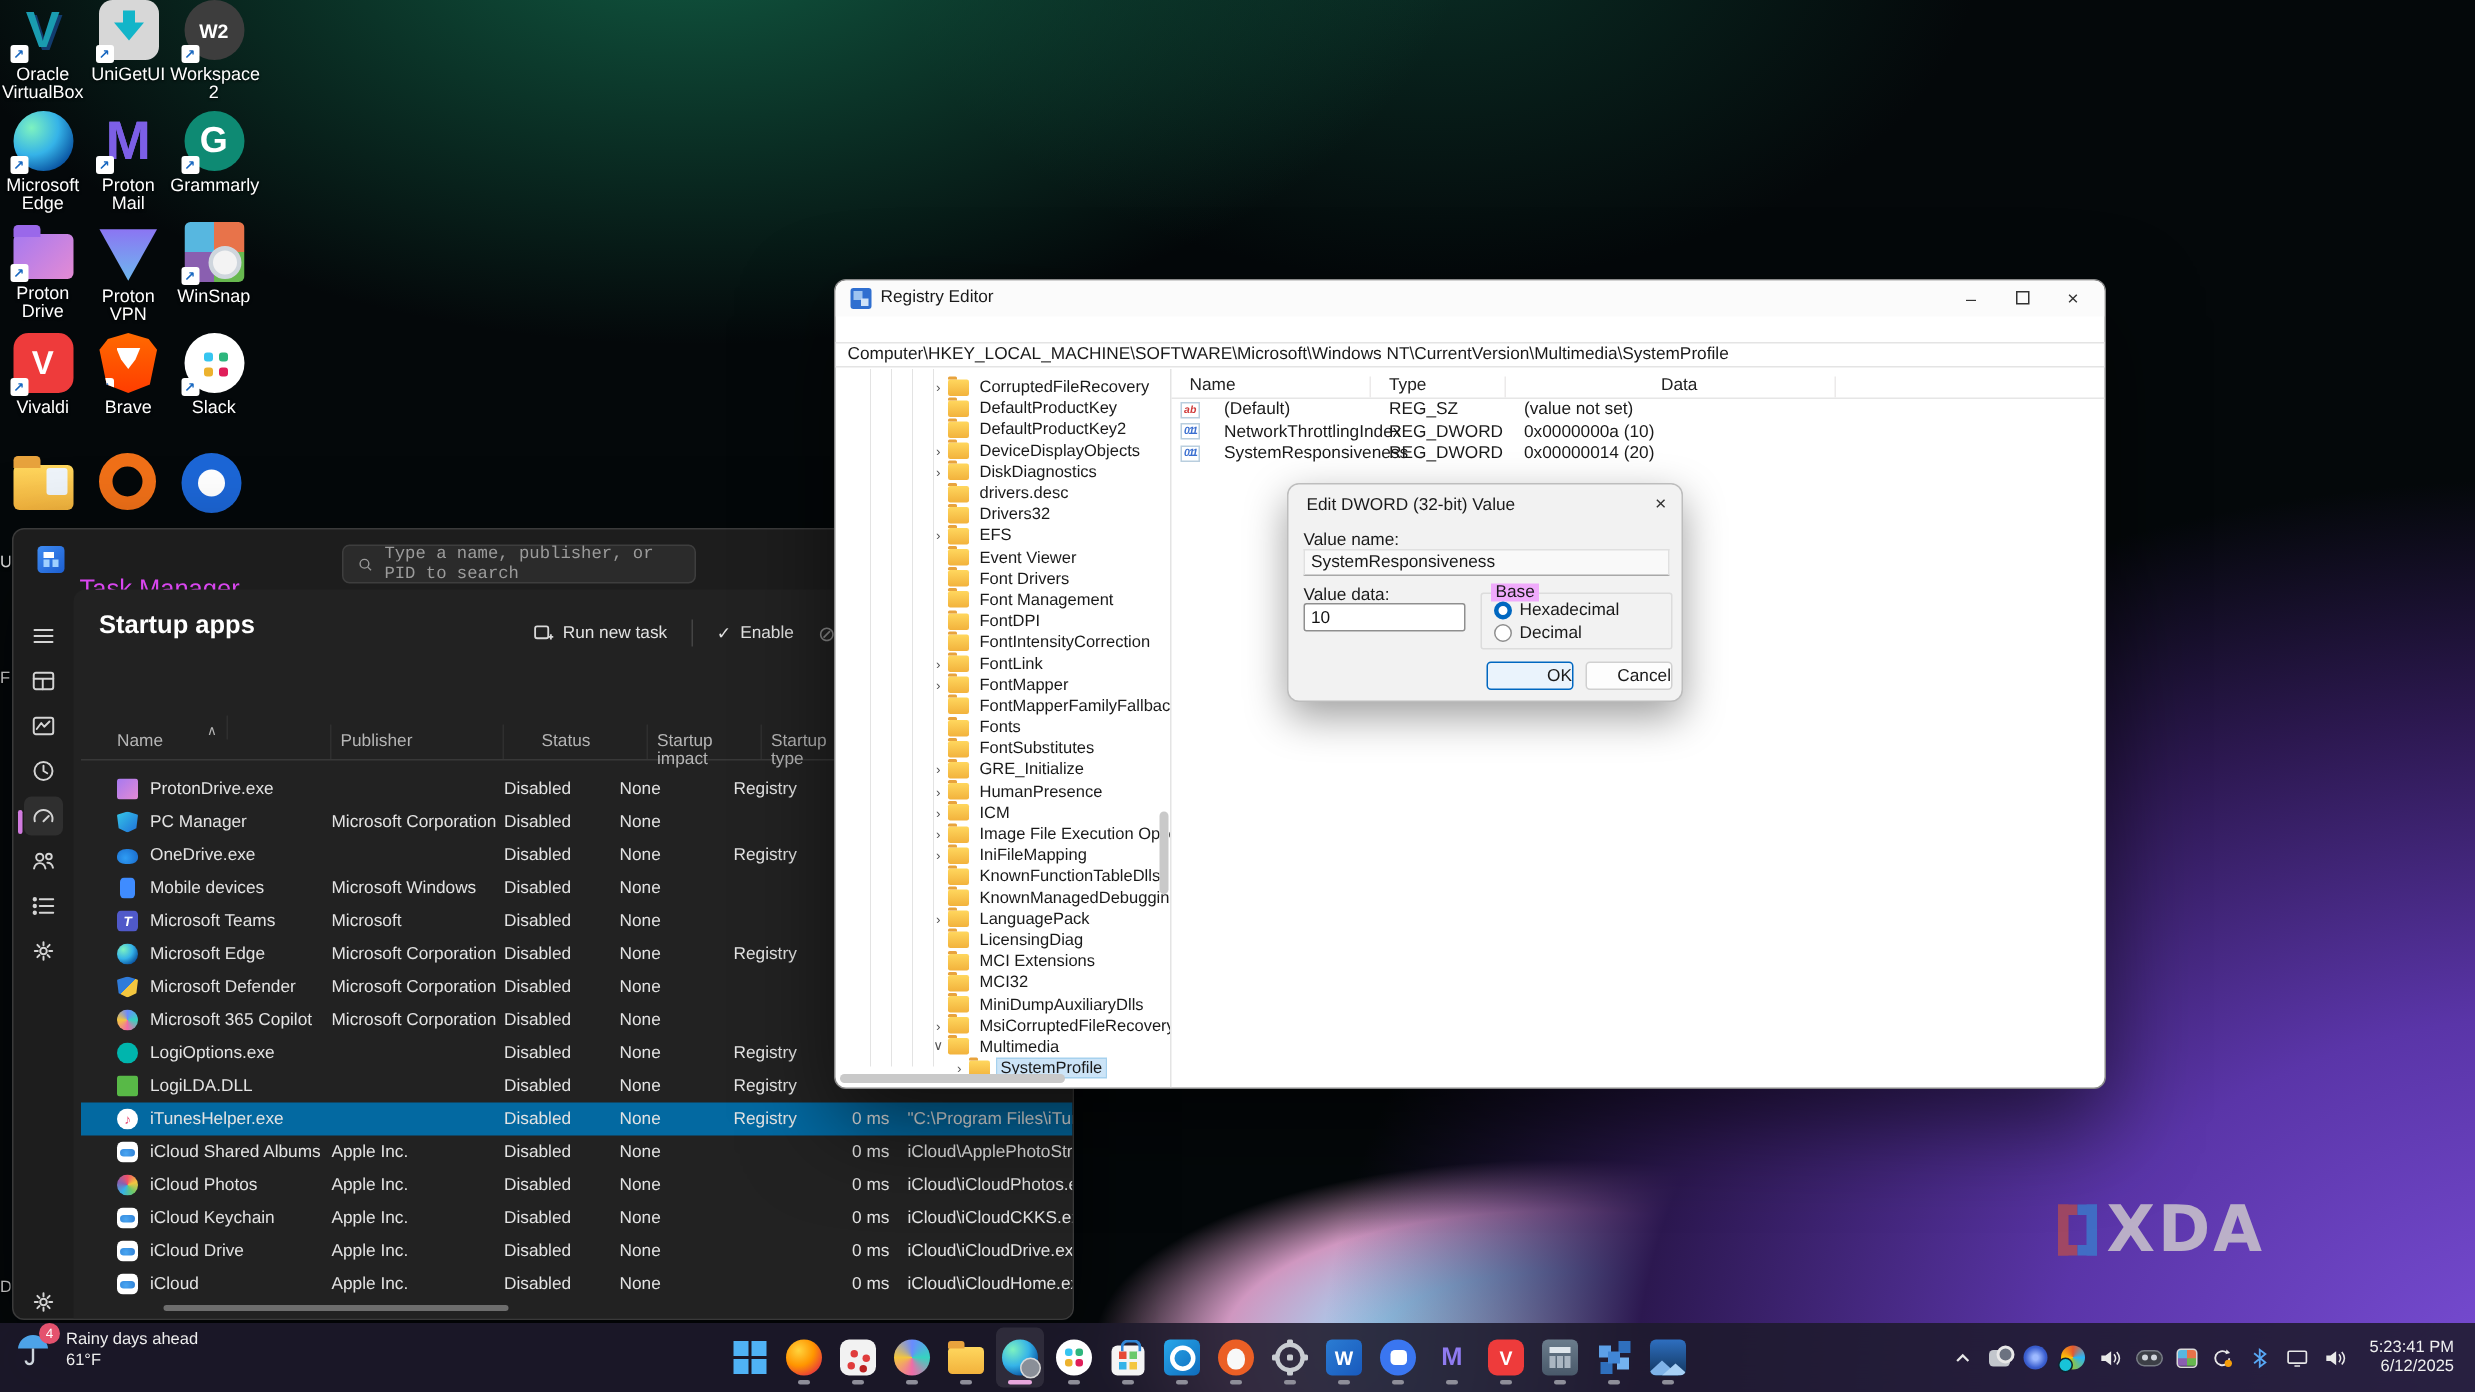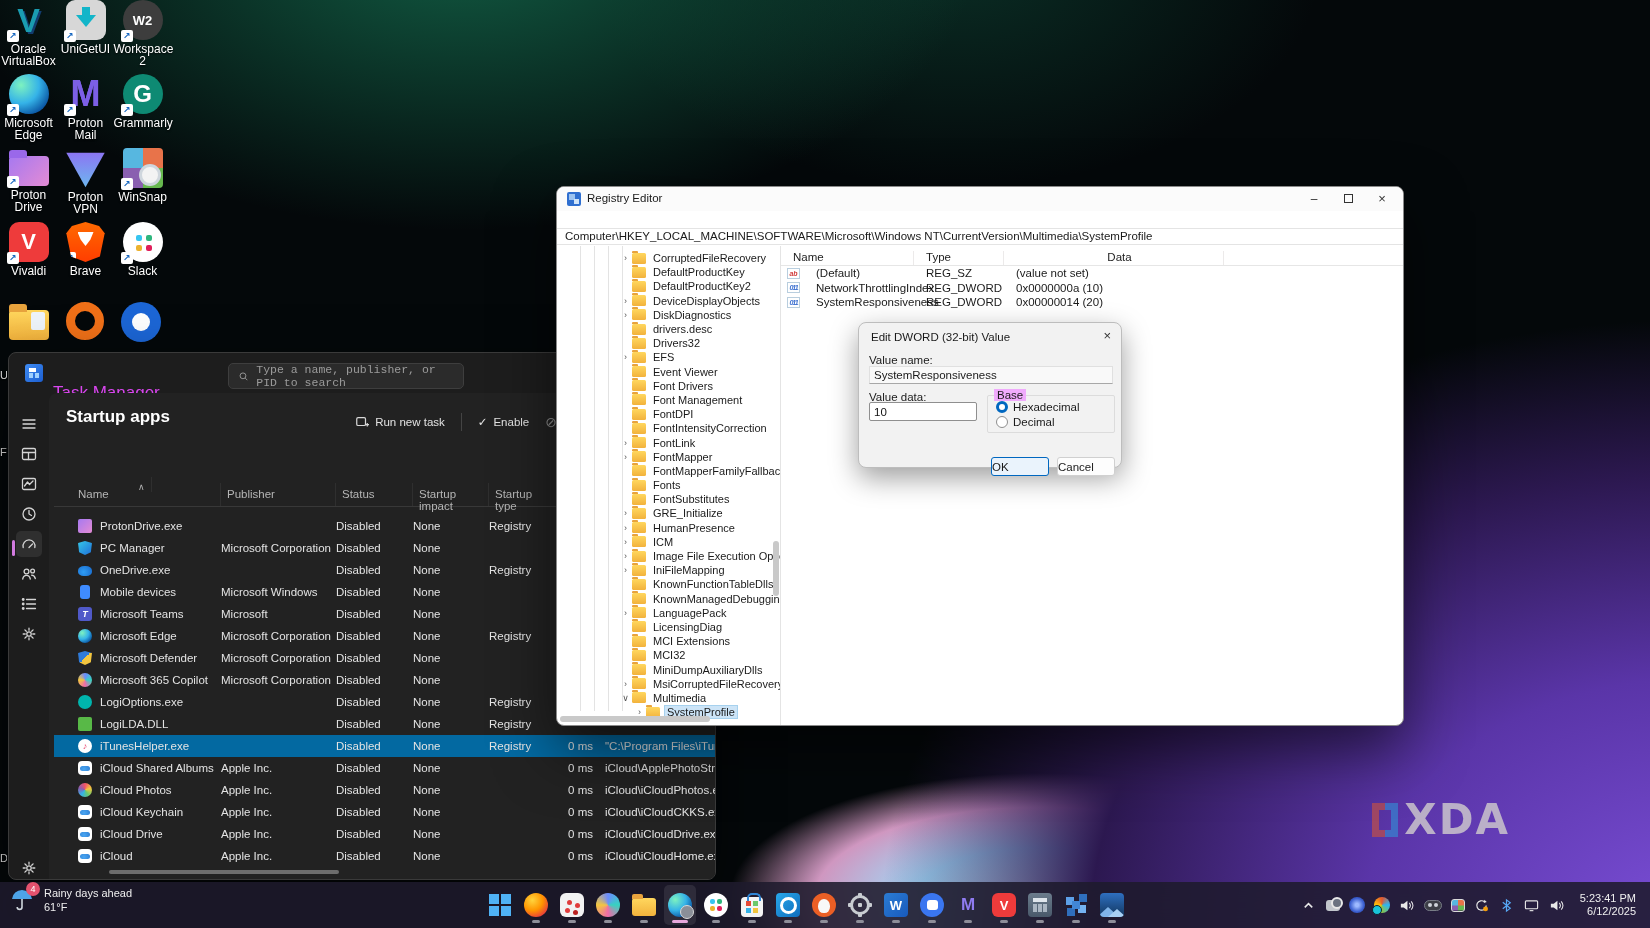--- a/index.html
+++ b/index.html
@@ -83,21 +83,21 @@
   .tm-h1 { position:absolute; left:17px; top:14px; font-size:17px; font-weight:bold; color:#fff; }
   .tm-tools { position:absolute; right:158px; top:18px; display:flex; align-items:center; gap:10px; font-size:11.5px; color:#e2e2e2; }
   .tbtn { display:flex; align-items:center; gap:6px; padding:4px 6px; border-radius:4px; }
   .tbtn svg { width:14px; height:14px; stroke:#d8d8d8; fill:none; stroke-width:1.4; }
   .tsep { width:1px; height:18px; background:#444; }
   .tdis { font-size:14px; color:#8a8a8a; }
   .tm-grid { position:absolute; left:5px; right:0; top:90px; bottom:0; font-size:11.5px; }
   .ghead { display:flex; height:24px; color:#b5b5b5; border-bottom:1px solid #383838; position:relative; }
   .ghead span { padding:5px 6px 0 6px; border-right:1px solid rgba(255,255,255,.06); }
   .sortcaret { position:absolute; left:78px; top:-6px; color:#b5b5b5; font-size:9px; }
-  .gh0{ width:167px; padding-left:24px!important; } .gh1{ width:115px; } .gh2{ width:77px; } .gh3{ width:76px; } .gh4{ width:68px; }
+  .gh0{ width:167px; padding-left:24px!important; } .gh1{ width:115px; } .gh2{ width:77px;margin-left:19px; } .gh3{ width:76px; } .gh4{ width:68px; }
   .trows { position:absolute; left:0; right:0; top:32px; }
   .trow { display:flex; align-items:center; height:22px; font-size:11.5px; color:#e3e3e3; white-space:nowrap; }
   .trow.sel { background:#0369a1; }
   .c-name { width:167px; padding-left:24px; display:flex; align-items:center; gap:8px; overflow:hidden; }
   .c-pub { width:115px; } .c-status { width:77px; } .c-imp { width:76px; } .c-type { width:68px; }
   .c-cpu { width:40px; text-align:right; padding-right:4px; }
   .c-cmd { flex:1; overflow:hidden; padding-left:8px; }
   .ric { width:14px; height:14px; border-radius:3px; flex:none; display:inline-block; position:relative; }
   .ric.protondrive { background:linear-gradient(135deg,#a679f0,#e48bd4); border-radius:2px; }
   .ric.pcmanager { background:linear-gradient(135deg,#35c7e8,#1f6fd8); clip-path:polygon(50% 0,100% 15%,92% 80%,50% 100%,8% 80%,0 15%); }
@@ -174,22 +174,22 @@
       border:1px solid #e0e0e0; border-bottom:1px solid #a8a8a8; padding:2px 4px; white-space:nowrap; overflow:hidden; }
   .dlg-l2 { position:absolute; left:10px; top:68px; }
   .dlg-data { position:absolute; left:10px; top:79px; width:108px; height:19px; border:1px solid #8f8f8f;
       border-radius:2px; background:#fff; font-size:11.5px; padding:0 4px; font-family:inherit; color:#111; }
   .dlg-base { position:absolute; left:128px; top:72px; width:128px; height:38px; border:1px solid #dcdcdc; border-radius:2px; }
   .dlg-base .leg { position:absolute; left:6px; top:-7px; background:#f0abfc; padding:0 3px; }
   .radio { position:absolute; left:8px; display:flex; align-items:center; gap:5px; }
   .r-hex { top:5px; } .r-dec { top:20px; }
   .rdot { width:12px; height:12px; border-radius:50%; border:1px solid #8f8f8f; background:#fff; }
   .radio.on .rdot { border:3.5px solid #0067c0; }
-  .dbtn { position:absolute; top:134px; width:58px; height:19px; border-radius:3px; background:#fdfdfd;
-      border:1px solid #d0d0d0; text-align:left; line-height:18px; }
+  .dbtn { position:absolute; top:118px; width:58px; height:19px; border-radius:3px; background:#fdfdfd;
+      border:1px solid #d0d0d0; text-align:right; line-height:18px; }
   .dbtn.ok { left:132px; border:1px solid #0067c0; background:#eaf3fc; }
   .dbtn.cancel { left:198px; }
 
   
   .taskbar { position:absolute; left:0; bottom:0; width:1650px; height:46px; background:rgba(30,26,44,.88);
       backdrop-filter:blur(18px); z-index:50; color:#fff; }
   .weather { position:absolute; left:8px; top:4px; display:flex; align-items:center; gap:8px; }
   .wico { position:relative; width:28px; height:28px; }
   .wbadge { position:absolute; right:-4px; top:-4px; min-width:14px; height:14px; border-radius:7px; background:#e4526e;
       color:#fff; font-size:9px; line-height:14px; text-align:center; padding:0 3px; }

